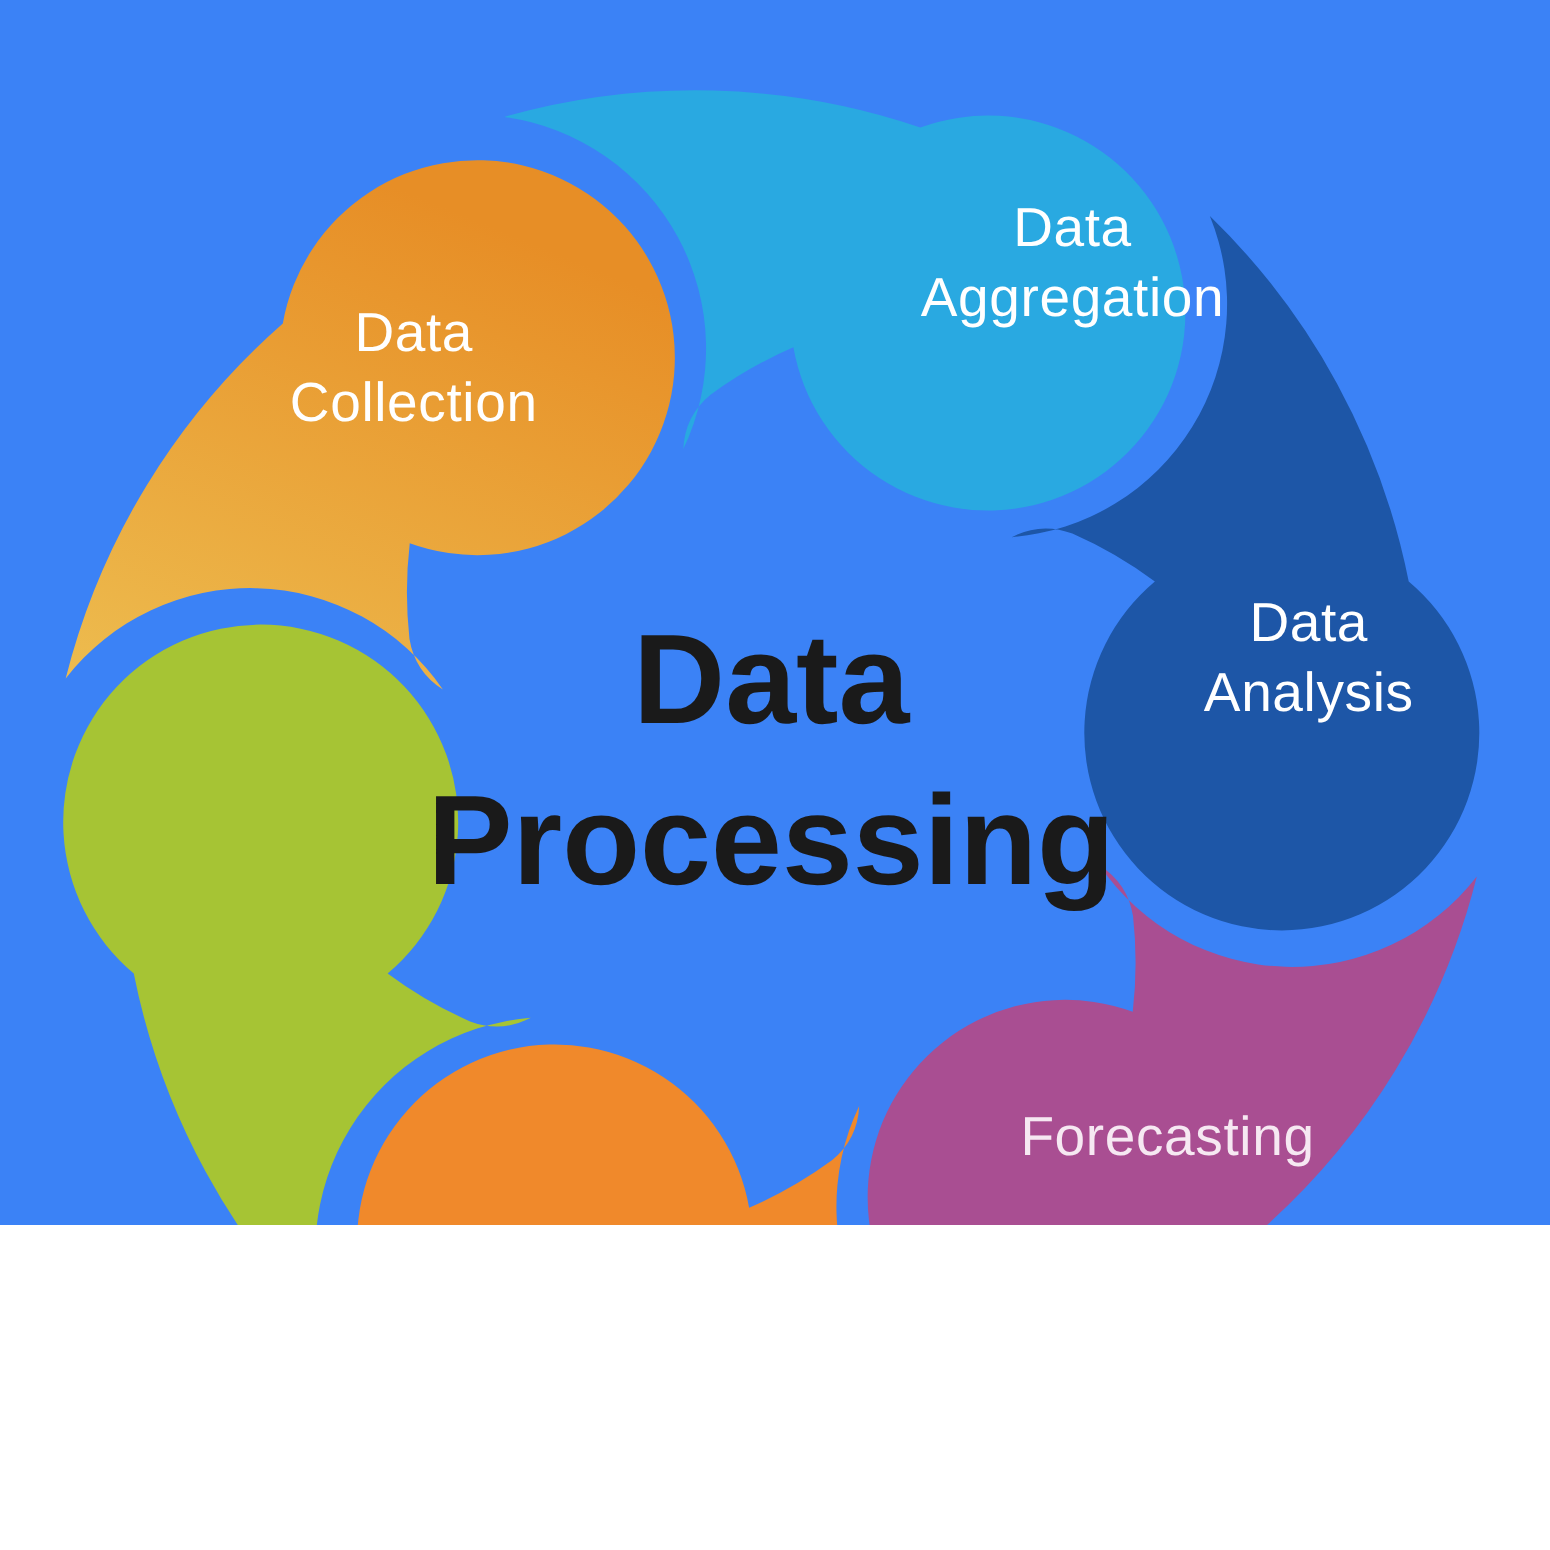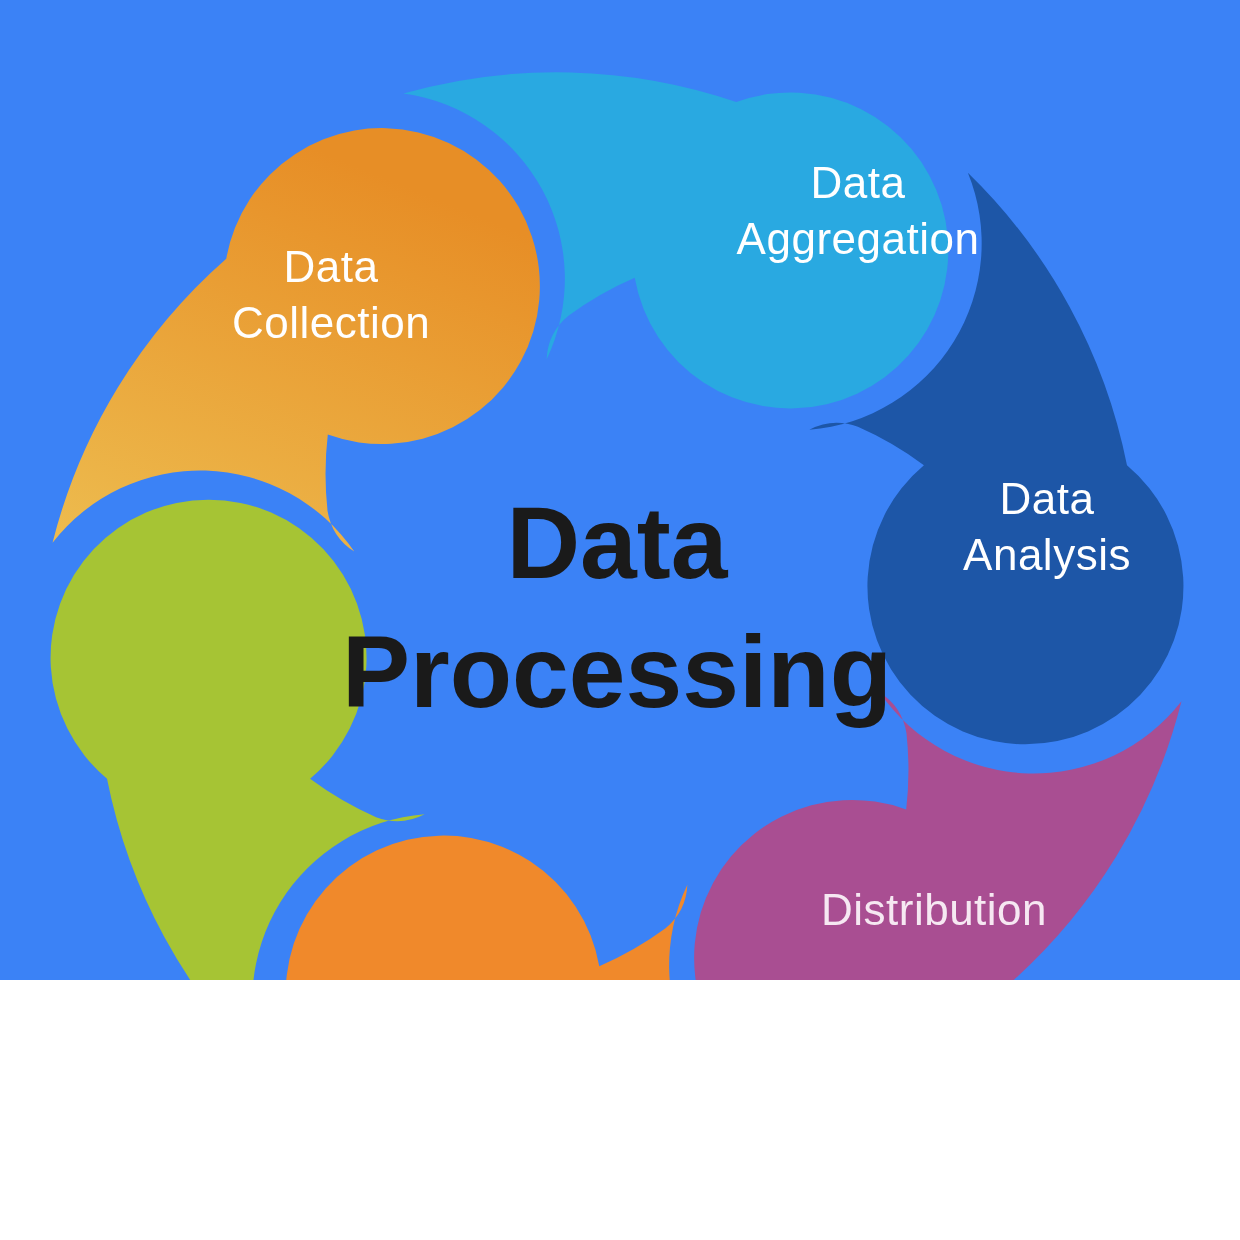--- a/index.html
+++ b/index.html
@@ -58,19 +58,19 @@
       <path transform="rotate(145)" d="M -416.9 -388.7 A 560 560 0 0 1 -111.7 -521.7 A 158 158 0 1 1 -129.4 -319.4 A 340 340 0 0 0 -173.4 -257.0 Q -185 -233 -174.8 -208.4 A 187 187 0 0 0 -416.9 -388.7 Z" style="fill: rgb(169, 78, 146);"></path>
       <path transform="rotate(205)" d="M -416.9 -388.7 A 560 560 0 0 1 -111.7 -521.7 A 158 158 0 1 1 -129.4 -319.4 A 340 340 0 0 0 -173.4 -257.0 Q -185 -233 -174.8 -208.4 A 187 187 0 0 0 -416.9 -388.7 Z" style="fill: rgb(240, 137, 43);"></path>
       <path transform="rotate(265)" d="M -416.9 -388.7 A 560 560 0 0 1 -111.7 -521.7 A 158 158 0 1 1 -129.4 -319.4 A 340 340 0 0 0 -173.4 -257.0 Q -185 -233 -174.8 -208.4 A 187 187 0 0 0 -416.9 -388.7 Z" style="fill: rgb(166, 196, 52);"></path>
     </g>
   </svg>
 
   <div class="seg-label lbl-aggregation" style="color: rgb(255, 255, 255);">Data
 Aggregation</div>
   <div class="seg-label lbl-analysis" style="color: rgb(255, 255, 255);">Data
 Analysis</div>
-  <div class="seg-label lbl-forecasting" style="color: rgb(246, 232, 242);">Distribution</div>
+  <div class="seg-label lbl-forecasting" style="color: rgb(246, 232, 242);">Forecasting</div>
   <div class="seg-label lbl-collection" style="color: rgb(255, 255, 255);">Data
 Collection</div>
 
   <div class="center-title" style="color: rgb(26, 26, 26);">Data
 Processing</div>
 </div>
 
 </body></html>

